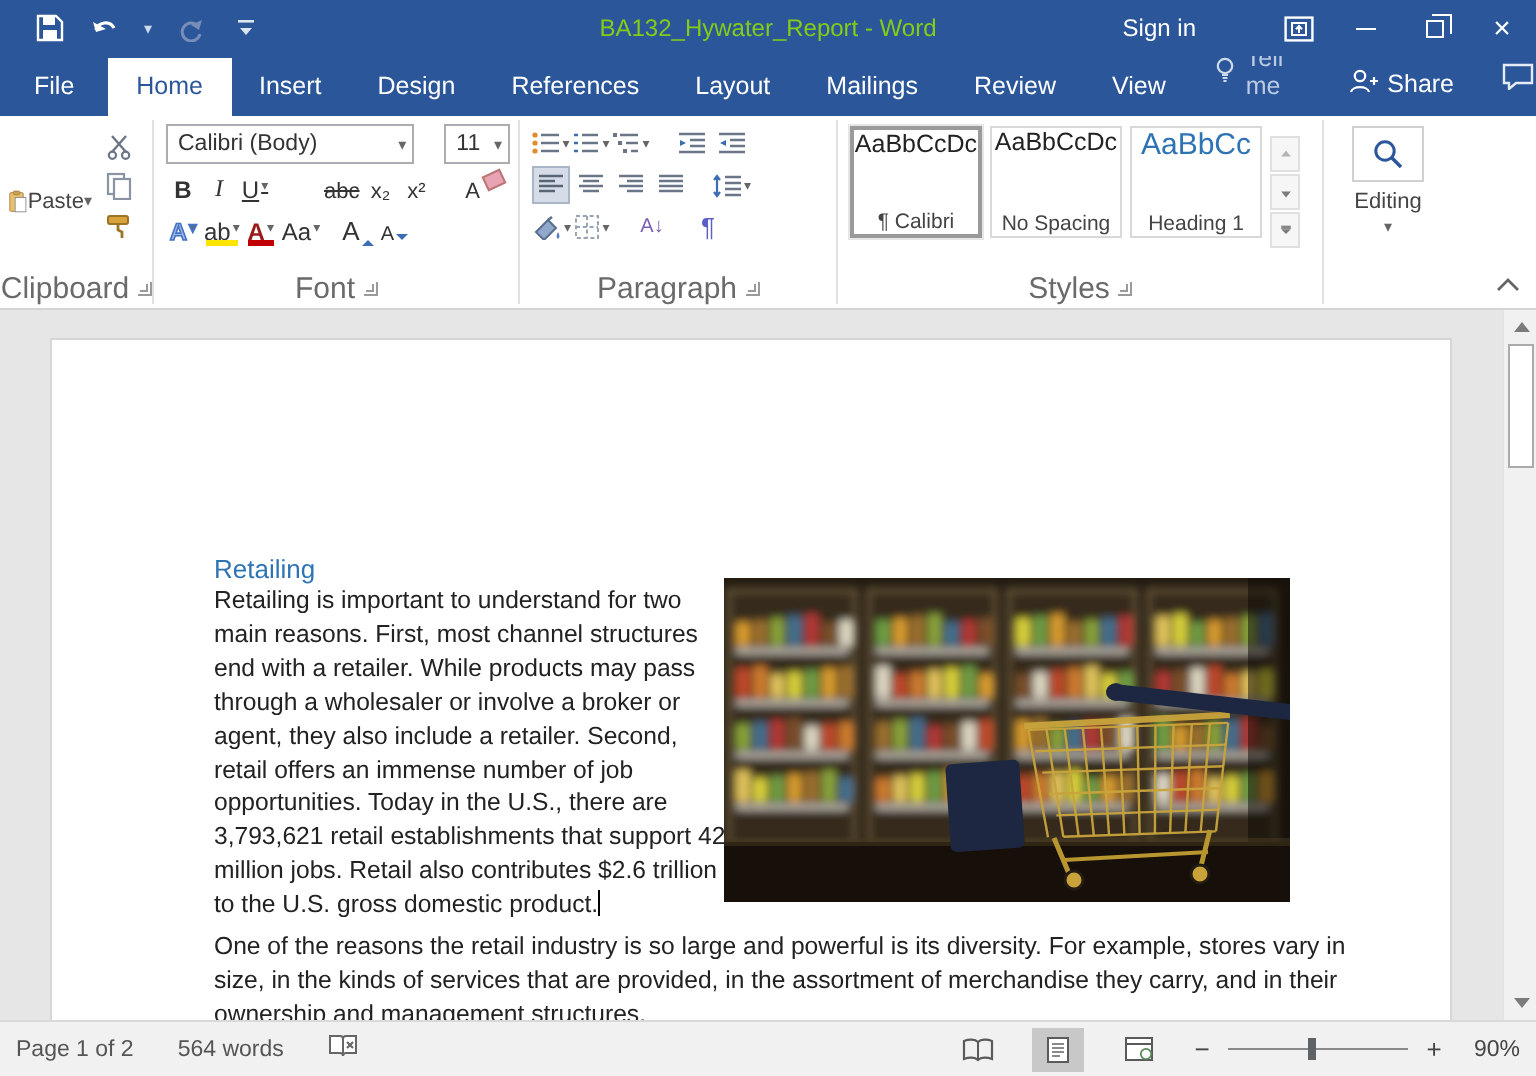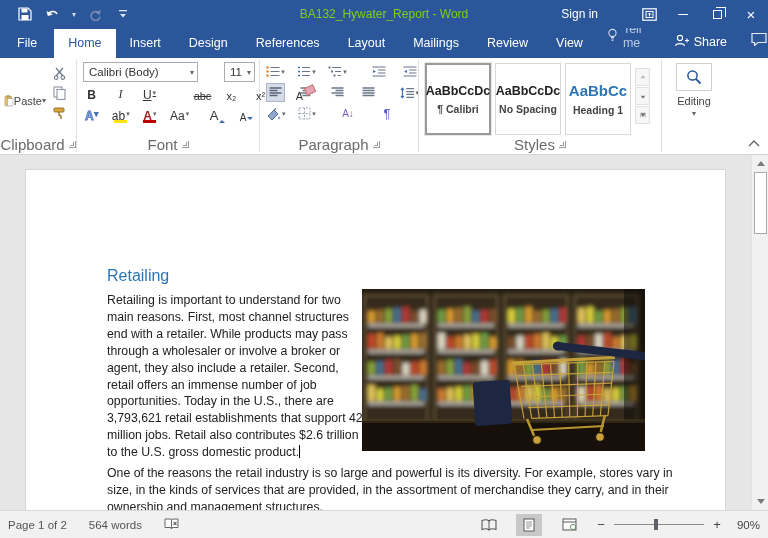--- a/index.html
+++ b/index.html
@@ -45,21 +45,21 @@
   .vsep{width:1px;background:#e0e0e0;margin:2px 0;}
 
   
   .paste{width:42px;display:flex;align-items:center;font-size:11px;color:#444;padding-top:2px;}
   .paste .dd{font-size:8px;color:#666;}
   .clipcol{display:flex;flex-direction:column;gap:4px;padding:3px 2px 0 4px;}
   .mini{width:18px;height:16px;display:flex;align-items:center;justify-content:center;}
 
   
   .fontgrp .grp-body{flex-direction:column;gap:2px;padding-left:6px;}
-  .fg-row{display:flex;align-items:center;gap:12px;}
+  .fg-row{display:flex;align-items:center;gap:1px;}
   .combo{border:1px solid #abadb3;background:#fff;height:20px;display:flex;align-items:center;font-size:11.5px;color:#333;padding:0 3px 0 5px;justify-content:space-between;}
   .combo .dd{font-size:8px;color:#666;margin-left:4px;}
   .name-combo{width:130px;}
   .size-combo{width:34px;margin-left:14px;}
   .fbtn{min-width:17px;height:19px;display:flex;align-items:flex-end;justify-content:center;font-size:12px;color:#333;padding:0 1px 1px;position:relative;}
   .fbtn .dd{font-size:7px;color:#666;margin-left:1px;align-self:center;}
   .b{font-weight:bold;} .i{font-style:italic;font-family:"Liberation Serif",serif;}
   .u{text-decoration:underline;} .strike{text-decoration:line-through;font-size:11px;margin-left:24px;}
   .sub,.sup{font-size:11px;}
   .colorbar{position:absolute;left:2px;right:2px;bottom:1px;height:3.5px;}
@@ -72,39 +72,39 @@
 
   
   .pargrp .grp-body{flex-direction:column;gap:2px;padding-left:6px;}
   .pbtn{min-width:19px;height:19px;display:flex;align-items:center;justify-content:center;color:#444;}
   .pbtn.sel{background:var(--sel);border:1px solid #aab6c8;}
   .pbtn .dd{font-size:7px;color:#666;margin-left:1px;}
   .pilcrow{font-size:13px;color:#5b5fc7;}
 
   
   .stylesgrp .grp-body{gap:4px;padding:5px 2px 0 6px;}
-  .stylecard{width:66px;height:72px;border:1px solid #d8d8d8;background:#fff;display:flex;flex-direction:column;align-items:center;justify-content:center;gap:5px;font-weight:bold;}
+  .stylecard{width:66px;height:56px;border:1px solid #d8d8d8;background:#fff;display:flex;flex-direction:column;align-items:center;justify-content:space-between;gap:5px;}
   .stylecard.sel{border:2px solid #9a9a9a;outline:1px solid #e6e6e6;}
   .st-sample{font-size:12.5px;color:#222;}
   .st-sample.h1{color:#2e74b5;font-size:15px;}
   .st-name{font-size:10.5px;color:#444;}
   .stylescroll{width:15px;display:flex;flex-direction:column;gap:1px;padding-top:5px;}
   .ssb{height:18px;border:1px solid #e0e0e0;background:#f6f6f6;display:flex;align-items:center;justify-content:center;font-size:7px;color:#888;}
 
   
   .editgrp .grp-body{flex-direction:column;align-items:center;padding-top:5px;}
   .editbox{width:36px;height:28px;border:1px solid #d0d0d0;display:flex;align-items:center;justify-content:center;}
   .editlabel{font-size:11px;color:#444;margin-top:4px;}
   .editgrp .dd{font-size:8px;color:#666;margin-top:2px;}
   .collapse{position:absolute;right:8px;bottom:3px;}
 
   
   .docarea{position:relative;height:355px;background:var(--doc-bg);overflow:hidden;}
   .page{position:absolute;left:25px;top:14px;width:701px;height:420px;background:#fff;border:1px solid #d6d6d6;border-bottom:none;}
-  .doc-heading{position:absolute;left:81px;top:97px;font-size:16px;font-weight:400;color:var(--heading);}
+  .doc-heading{position:absolute;left:81px;top:107px;font-size:13px;font-weight:400;color:var(--heading);}
   .doc-p{font-size:12.3px;line-height:16.9px;color:#222;white-space:pre;}
   .p1{position:absolute;left:81px;top:122px;}
   .p2{position:absolute;left:81px;top:295px;}
   .caret{display:inline-block;width:1px;height:13px;background:#000;vertical-align:-2px;}
   .doc-img{position:absolute;left:336px;top:119px;width:283px;height:162px;}
 
   
   .vscroll{position:absolute;right:0;top:0;width:17px;height:100%;background:#f1f1f1;border-left:1px solid #e3e3e3;}
   .sarrow{position:absolute;left:1px;width:15px;height:15px;display:flex;align-items:center;justify-content:center;}
   .sarrow.up{top:1px;} .sarrow.dn{bottom:1px;}

